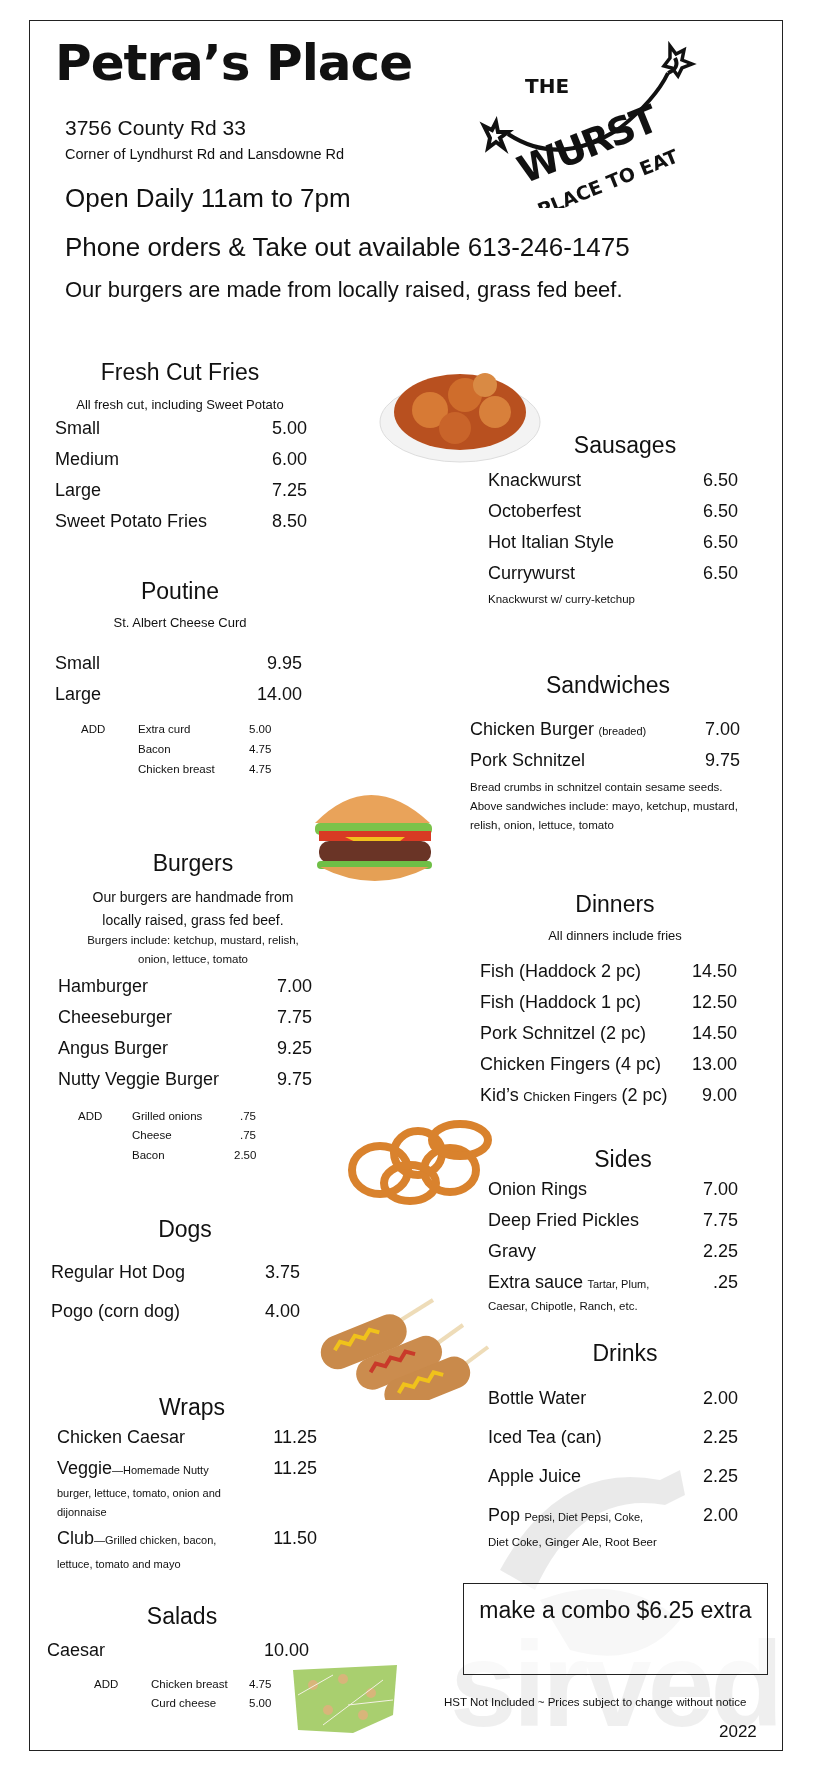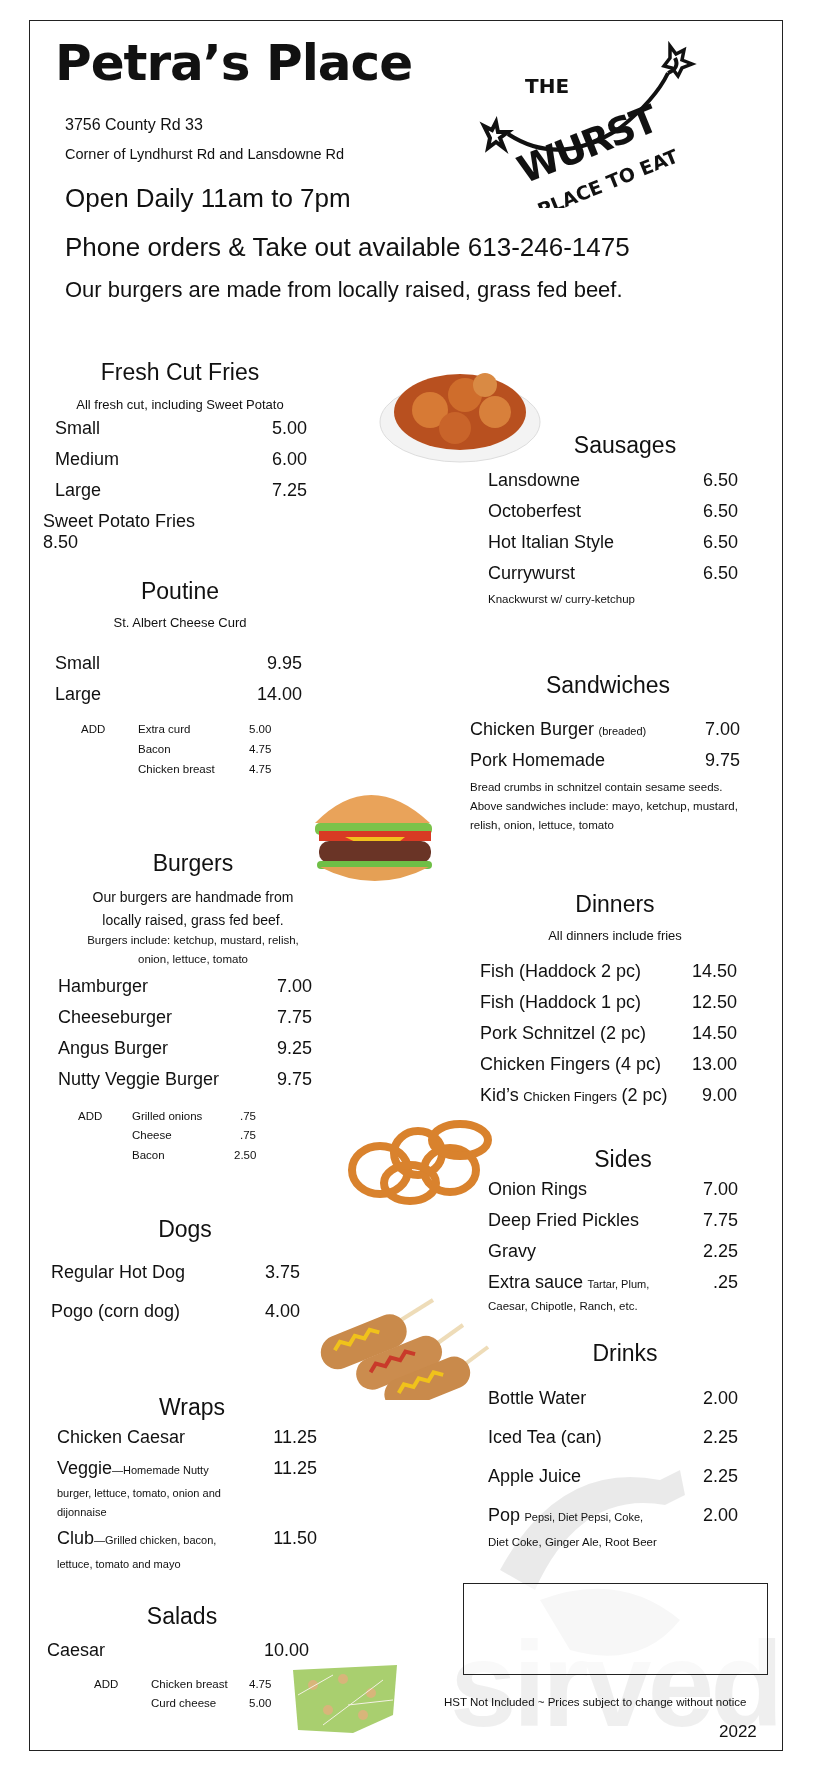--- a/index.html
+++ b/index.html
@@ -33,21 +33,21 @@
   <svg width="300" height="300" viewBox="0 0 300 300">
     <path d="M60 150 Q120 40 220 60 L240 50 L245 75 L225 85 Q140 70 95 170 Z" fill="#000"></path>
     <path d="M100 180 Q180 150 240 200 Q200 250 130 230 Z" fill="#000"></path>
   </svg>
 </div>
 <div class="abs" style="left:450px; top:1615px; font-size:120px; font-weight:bold; color:#000; opacity:0.06; letter-spacing:-4px;">sirved</div>
 
 <div class="frame"></div>
 
 <div class="abs title" style="left:55px; top:34px;">Petra’s Place</div>
-<div class="abs h-md" style="left:65px; top:116px; font-size:16px;">3756 County Rd 33</div>
+<div class="abs h-md" style="left:65px; top:116px; font-size:21px;">3756 County Rd 33</div>
 <div class="abs h-sm" style="left:65px; top:146px; font-size:14.5px;">Corner of Lyndhurst Rd and Lansdowne Rd</div>
 <div class="abs h-lg" style="left:65px; top:183px;">Open Daily  11am to 7pm</div>
 <div class="abs h-lg" style="left:65px; top:232px;">Phone orders &amp; Take out available  613-246-1475</div>
 <div class="abs" style="left:65px; top:277px; font-size:22px;">Our burgers are made from locally raised, grass fed beef.</div>
 
 <div class="abs" style="left:470px; top:38px; width:230px; height:170px;">
   <svg width="230" height="170" viewBox="0 0 230 170">
 
     <polygon points="14,88 22,92 26,84 28,94 38,94 30,100 34,110 26,104 18,110 20,100" fill="none" stroke="#111" stroke-width="4"></polygon>
 
@@ -144,21 +144,21 @@
     <span class="price">5.00</span>
   </div>
 <div class="row" style="left:55px; width:252px; top:449px;">
     <span class="item">Medium</span>
     <span class="price">6.00</span>
   </div>
 <div class="row" style="left:55px; width:252px; top:480px;">
     <span class="item">Large</span>
     <span class="price">7.25</span>
   </div>
-<div class="row" style="left:43px; width:252px; top:511px;flex-direction:column;">
+<div class="row" style="left:55px; width:252px; top:511px;">
     <span class="item">Sweet Potato Fries</span>
     <span class="price">8.50</span>
   </div>
 
 <div class="abs sec-title" style="left:60px; width:240px; top:578px;">Poutine</div>
 <div class="abs sub" style="left:55px; width:250px; top:615px;">St. Albert Cheese Curd</div>
 <div class="row" style="left:55px; width:247px; top:653px;">
     <span class="item">Small</span>
     <span class="price">9.95</span>
   </div>
@@ -235,21 +235,21 @@
     <span class="price">10.00</span>
   </div>
 <div class="abs add" style="left:94px; top:1678px;">ADD</div>
 <div class="abs add" style="left:151px; top:1678px;">Chicken breast</div>
 <div class="abs add" style="left:249px; top:1678px;">4.75</div>
 <div class="abs add" style="left:151px; top:1697px;">Curd cheese</div>
 <div class="abs add" style="left:249px; top:1697px;">5.00</div>
 
 <div class="abs sec-title" style="left:505px; width:240px; top:432px;">Sausages</div>
 <div class="row" style="left:488px; width:250px; top:470px;">
-    <span class="item">Lansdowne</span>
+    <span class="item">Knackwurst</span>
     <span class="price">6.50</span>
   </div>
 <div class="row" style="left:488px; width:250px; top:501px;">
     <span class="item">Octoberfest</span>
     <span class="price">6.50</span>
   </div>
 <div class="row" style="left:488px; width:250px; top:532px;">
     <span class="item">Hot Italian Style</span>
     <span class="price">6.50</span>
   </div>
@@ -258,21 +258,21 @@
     <span class="price">6.50</span>
   </div>
 <div class="abs add" style="left:488px; top:593px;">Knackwurst w/ curry-ketchup</div>
 
 <div class="abs sec-title" style="left:488px; width:240px; top:672px;">Sandwiches</div>
 <div class="row" style="left:470px; width:270px; top:719px;">
   <span><span class="item">Chicken Burger</span> <span class="small-inline">(breaded)</span></span>
   <span class="price">7.00</span>
 </div>
 <div class="row" style="left:470px; width:270px; top:750px;">
-    <span class="item">Pork Homemade</span>
+    <span class="item">Pork Schnitzel</span>
     <span class="price">9.75</span>
   </div>
 <div class="abs note" style="left:470px; top:778px; width:275px;">Bread crumbs in schnitzel contain sesame seeds. Above sandwiches include: mayo, ketchup, mustard, relish, onion, lettuce, tomato</div>
 
 <div class="abs sec-title" style="left:495px; width:240px; top:891px;">Dinners</div>
 <div class="abs sub" style="left:495px; width:240px; top:928px;">All dinners include fries</div>
 <div class="row" style="left:480px; width:257px; top:961px;">
     <span class="item">Fish (Haddock 2 pc)</span>
     <span class="price">14.50</span>
   </div>
@@ -326,16 +326,17 @@
     <span class="item">Apple Juice</span>
     <span class="price">2.25</span>
   </div>
 <div class="row" style="left:488px; width:250px; top:1505px;">
   <span><span class="item">Pop</span> <span class="small-inline">Pepsi, Diet Pepsi, Coke,</span></span>
   <span class="price">2.00</span>
 </div>
 <div class="abs add" style="left:488px; top:1536px;">Diet Coke, Ginger Ale, Root Beer</div>
 
 <div class="combo">
+  <div>make a combo $6.25 extra</div>
 </div>
 
 <div class="abs" style="left:444px; top:1696px; font-size:11.5px;">HST Not Included ~ Prices subject to change without notice</div>
 <div class="abs" style="left:719px; top:1722px; font-size:17px;">2022</div>
 
 </body></html>

